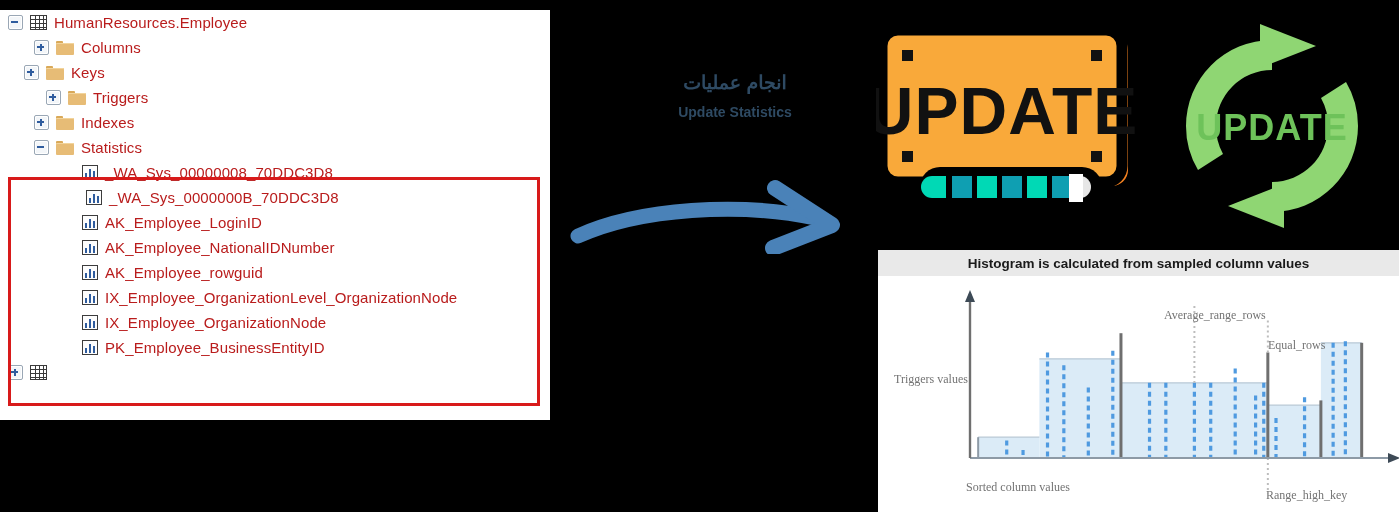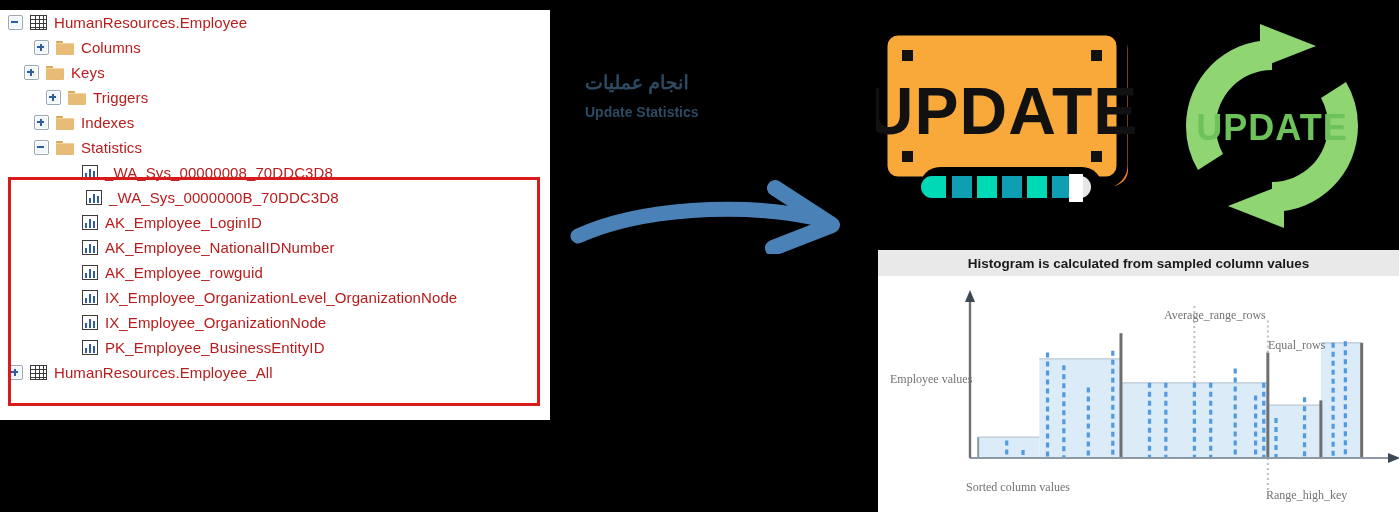--- a/index.html
+++ b/index.html
@@ -79,21 +79,21 @@
   .icon-stats i:nth-child(2){height:9px;}
   .icon-stats i:nth-child(3){height:7px;}
 
   #red-box{
     position:absolute;left:8px;top:167px;width:532px;height:229px;
     border:3px solid #d81a1a;box-sizing:border-box;pointer-events:none;
   }
 
   
   #caption-wrap{
-    position:absolute;left:585px;top:72px;width:300px;text-align:left;
+    position:absolute;left:585px;top:72px;width:300px;text-align:center;
   }
   #caption-fa{
     font-size:19px;color:#2e4a63;font-weight:bold;direction:rtl;
     line-height:1.2;
   }
   #caption-en{
     font-size:14px;color:#2e4a63;font-weight:bold;line-height:1.3;
     margin-top:8px;
   }
 
@@ -267,21 +267,20 @@
           <i></i>
         </span>
         <span style="width: 7px; flex: 0 0 auto;"></span>
         <span class="tree-label">PK_Employee_BusinessEntityID</span>
       </div>
       <div class="tree-row" style="padding-left: 8px;">
         <span class="toggle plus"></span>
         <span style="width: 7px; flex: 0 0 auto;"></span>
         <span class="icon-table"></span>
         <span style="width: 7px; flex: 0 0 auto;"></span>
-        <span class="tree-label">HumanResources.Employee_All</span>
       </div>
     </div>
   <div id="red-box"></div>
 </div>
 
 <div id="caption-wrap">
   <div id="caption-fa">انجام عملیات</div>
   <div id="caption-en">Update Statistics</div>
 </div>
 
@@ -365,20 +364,20 @@
         <line x1="483.68" y1="66.80000000000001" x2="483.68" y2="182" stroke="#6f6f6f" stroke-width="3"></line>
         <line x1="316.4" y1="30" x2="316.4" y2="106.80000000000001" stroke="#bdbdbd" stroke-width="2" stroke-dasharray="2 3"></line>
         <line x1="389.84" y1="44.400000000000006" x2="389.84" y2="76.39999999999999" stroke="#bdbdbd" stroke-width="2" stroke-dasharray="2 3"></line>
         <line x1="389.84" y1="182" x2="389.84" y2="217.2" stroke="#bdbdbd" stroke-width="2" stroke-dasharray="2 3"></line>
         <line x1="92" y1="182" x2="514" y2="182" stroke="#8d9aa6" stroke-width="2"></line>
         <line x1="92" y1="182" x2="92" y2="18" stroke="#6f6f6f" stroke-width="2.4"></line>
         <path d="M87,26 L92,14 L97,26 Z" fill="#3d4a56"></path>
         <path d="M510,177 L522,182 L510,187 Z" fill="#3d4a56"></path>
       </svg>
     <div class="hist-text" style="left:12px;top:96px;width:82px;text-align:center;line-height:1.25;">
-      <span>Employee values</span>
+      <span>Triggers values</span>
     </div>
     <div class="hist-text" style="left:88px;top:204px;">Sorted column values</div>
     <div class="hist-text" style="left:286px;top:32px;">Average_range_rows</div>
     <div class="hist-text" style="left:390px;top:62px;">Equal_rows</div>
     <div class="hist-text" style="left:388px;top:212px;">Range_high_key</div>
   </div>
 </div>
 
 </body></html>

